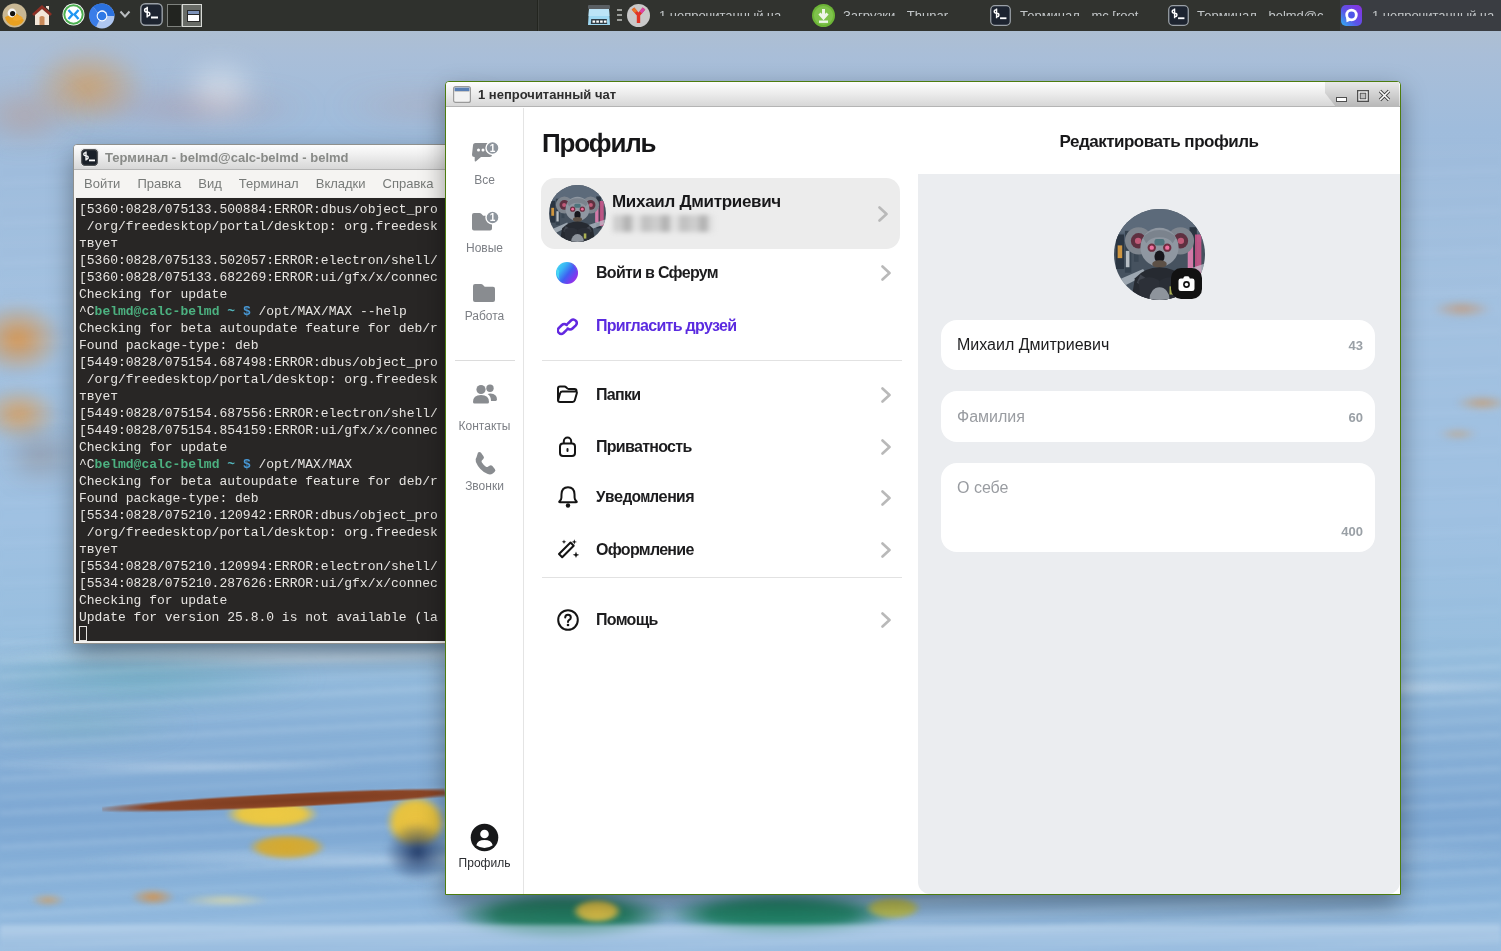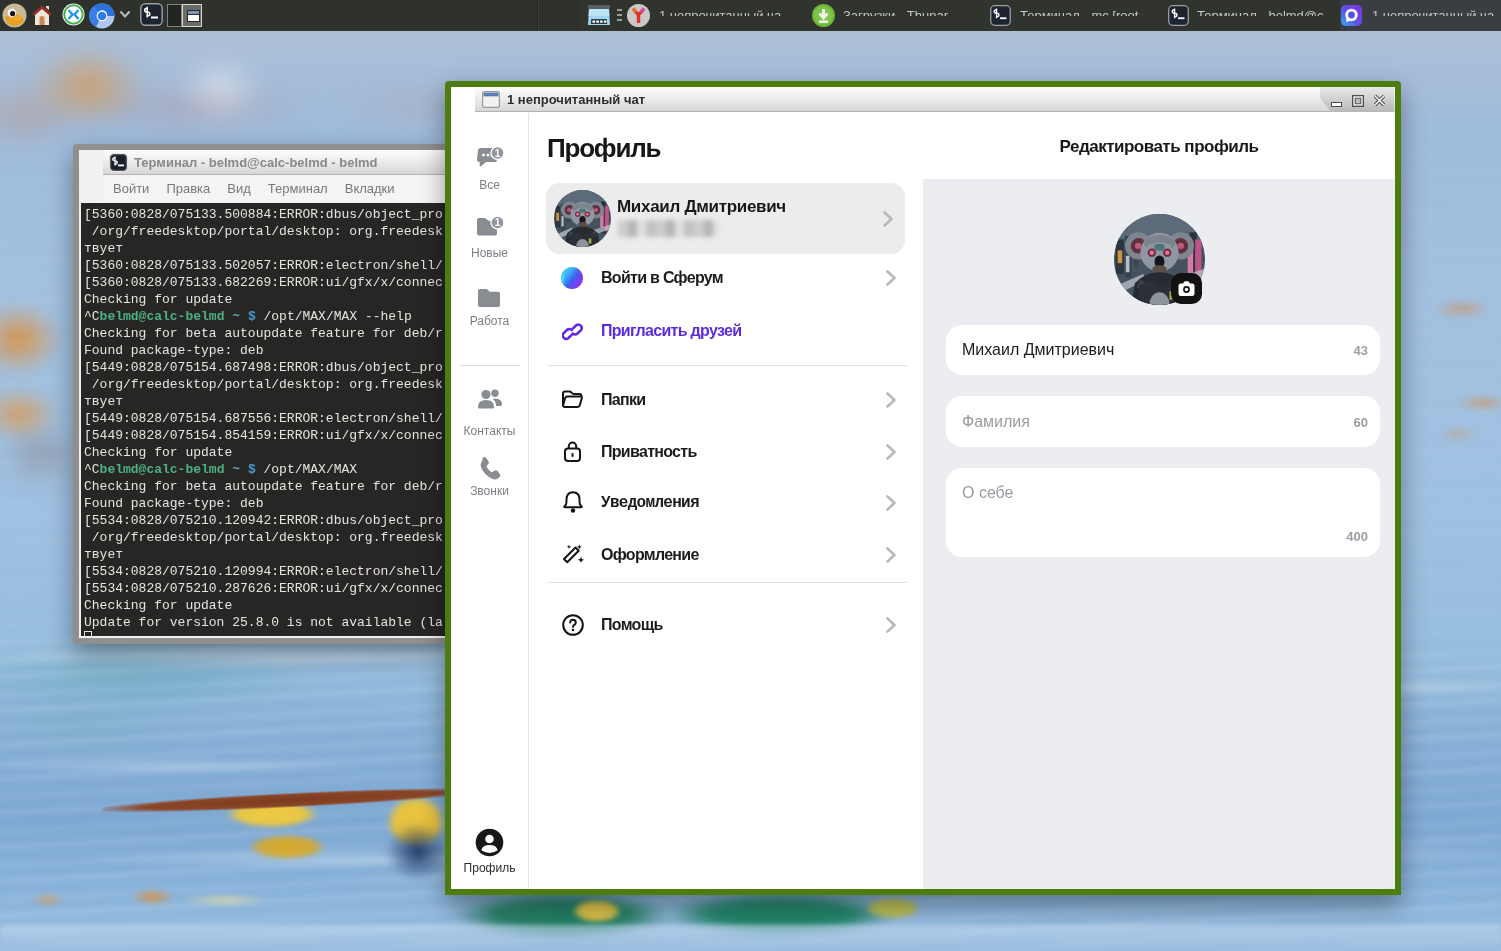--- a/index.html
+++ b/index.html
@@ -16,22 +16,22 @@
         #8db6dc 900px, #9cc0e2 951px);
   }
   #bg .blob { position:absolute; border-radius:50%; filter:blur(14px); }
 
   
   #panel { position:absolute; left:0; top:0; width:1501px; height:31px; background:#2f312d; }
   #panel .ic { position:absolute; top:3px; }
   .tbtxt { position:absolute; top:0; height:16px; line-height:31px; font-size:13px; color:#c3c7c9; white-space:nowrap; overflow:hidden; }
 
   
-  .win { position:absolute; border:6px solid #4d7c0f; border-radius:4px 4px 0 0;
-         box-shadow:0 10px 26px rgba(0,0,0,.38); background:#fff;padding-left:24px; }
+  .win { position:absolute; border:1px solid #4d7c0f; border-radius:4px 4px 0 0;
+         box-shadow:0 10px 26px rgba(0,0,0,.38); background:#fff; }
   .titlebar { position:relative; height:25px; border-radius:3px 3px 0 0;
       background:linear-gradient(180deg,#fdfdfd 0%,#efefef 40%,#d7d7d7 100%);
       border-bottom:1px solid #b4b4b4; }
 
   
   #term { left:73px; top:144px; width:380px; height:500px; background:#f2f1ef; border-color:#8f908d; }
   #term .menubar { height:27px; background:#f5f4f2; font-size:13px; color:#777a78; }
   #term .menubar span { display:inline-block; margin-left:17px; line-height:27px; }
   #term .menubar span:first-child { margin-left:10px; }
   #term .tcontent { position:absolute; left:2px; top:53px; right:2px; bottom:2px; background:#282625;
@@ -39,21 +39,21 @@
       white-space:pre; padding:3px 0 0 3px; overflow:hidden; }
   #term .tcontent .g { color:#4cb180; font-weight:bold; }
   #term .tcontent .c { color:#52b2b8; font-weight:bold; }
   #term .tcontent .b { color:#4796d2; font-weight:bold; }
 
   
   #max { left:445px; top:81px; width:956px; height:814px; }
   #max .body { position:absolute; left:0; top:26px; right:0; bottom:0; background:#fff; display:flex; }
   .sidebar { width:78px; border-right:1px solid #e4e4e4; position:relative; }
   .mid { width:394px; position:relative; }
-  .rightp { flex:1; background:#ebedf0; position:relative; }
+  .rightp { flex:1; background:#ebedf0; position:relative;border-radius:12px; }
 
   .sbitem { position:absolute; left:0; width:77px; text-align:center; color:#7c7f85; font-size:12px; }
   .sbitem svg { display:block; margin:0 auto; }
   .sbitem .lbl { margin-top:4px; }
 
   .mrow { position:absolute; left:0; right:16px; height:44px; }
   .mrow .txt { position:absolute; left:72px; top:50%; transform:translateY(-50%);
       font-size:16px; letter-spacing:-0.7px; font-weight:bold; color:#1c1c1e; }
   .chev { position:absolute; right:10px; top:50%; transform:translateY(-50%); }
 

